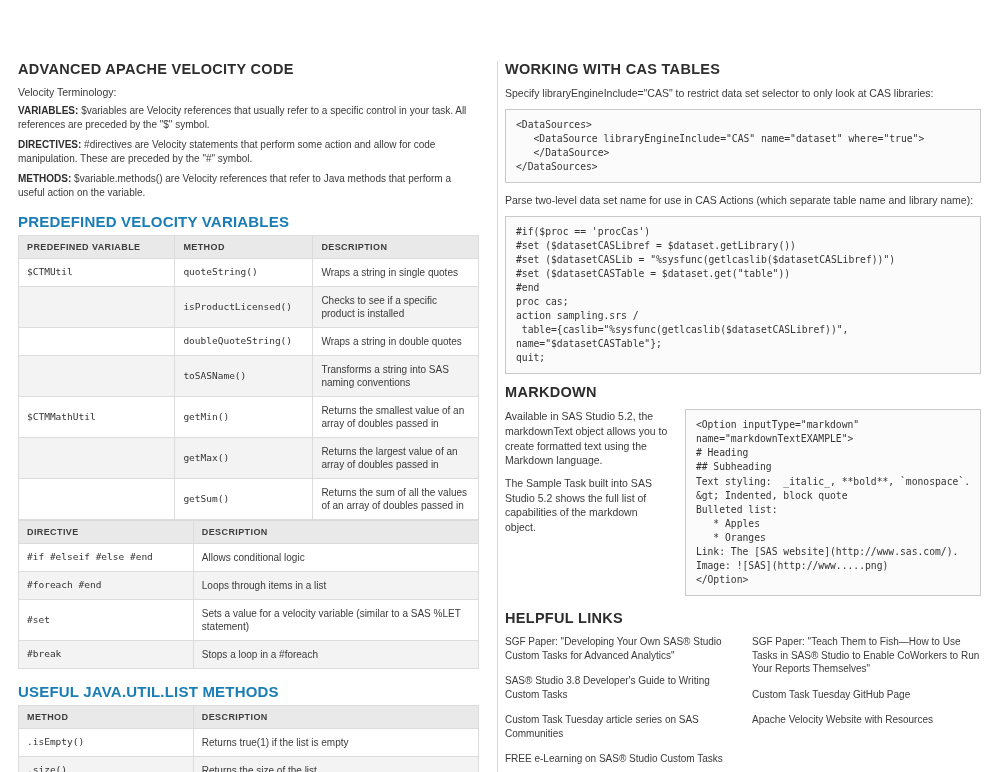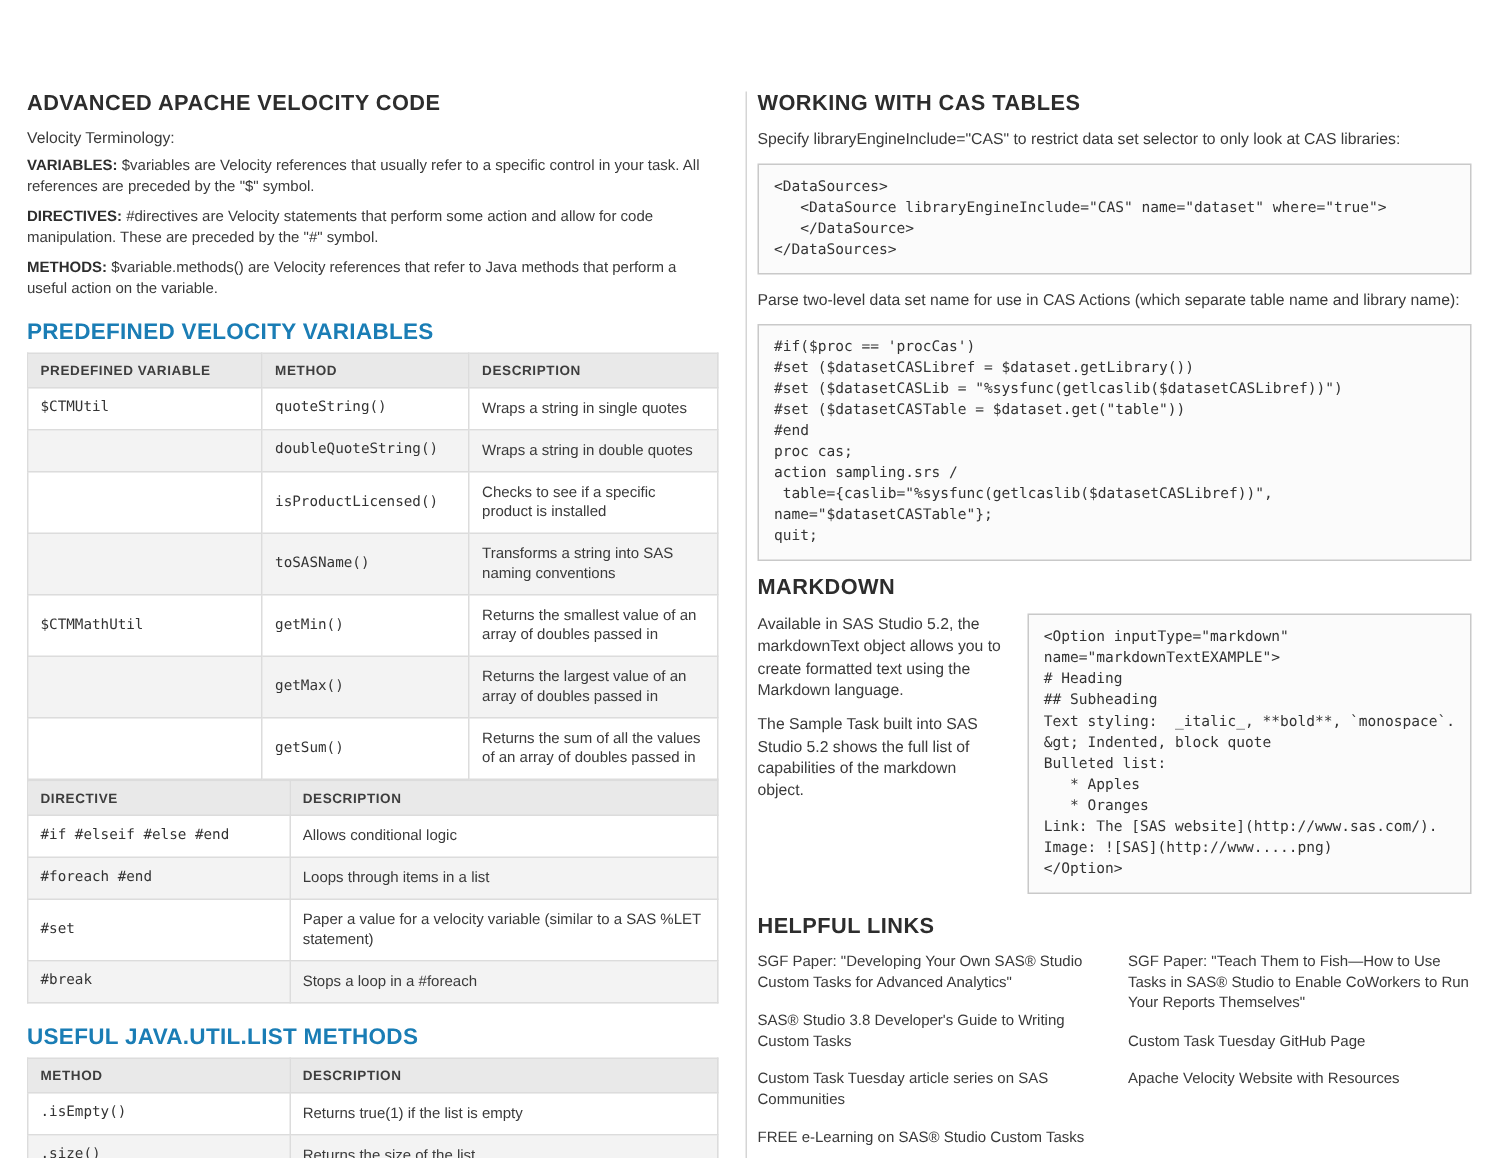--- a/index.html
+++ b/index.html
@@ -121,27 +121,27 @@
         </tr>
       </thead>
       <tbody>
         <tr>
           <td class="mono">$CTMUtil</td>
           <td class="mono">quoteString()</td>
           <td>Wraps a string in single quotes</td>
         </tr>
         <tr>
           <td class="mono"></td>
+          <td class="mono">isProductLicensed()</td>
+          <td>Checks to see if a specific product is installed</td>
+        </tr>
+        <tr>
+          <td class="mono"></td>
           <td class="mono">doubleQuoteString()</td>
           <td>Wraps a string in double quotes</td>
-        </tr>
-        <tr>
-          <td class="mono"></td>
-          <td class="mono">isProductLicensed()</td>
-          <td>Checks to see if a specific product is installed</td>
         </tr>
         <tr>
           <td class="mono"></td>
           <td class="mono">toSASName()</td>
           <td>Transforms a string into SAS naming conventions</td>
         </tr>
         <tr>
           <td class="mono">$CTMMathUtil</td>
           <td class="mono">getMin()</td>
           <td>Returns the smallest value of an array of doubles passed in</td>
@@ -170,21 +170,21 @@
         <tr>
           <td class="mono">#if #elseif #else #end</td>
           <td>Allows conditional logic</td>
         </tr>
         <tr>
           <td class="mono">#foreach #end</td>
           <td>Loops through items in a list</td>
         </tr>
         <tr>
           <td class="mono">#set</td>
-          <td>Paper a value for a velocity variable (similar to a SAS %LET statement)</td>
+          <td>Sets a value for a velocity variable (similar to a SAS %LET statement)</td>
         </tr>
         <tr>
           <td class="mono">#break</td>
           <td>Stops a loop in a #foreach</td>
         </tr>
       </tbody>
     </table>
 
     <h2 class="sub-title">USEFUL JAVA.UTIL.LIST METHODS</h2>
     <table>

